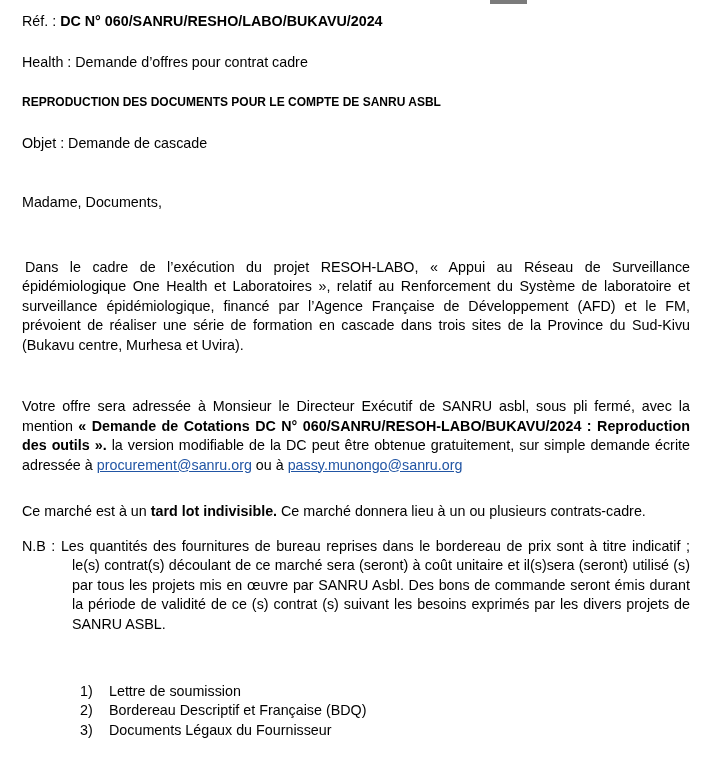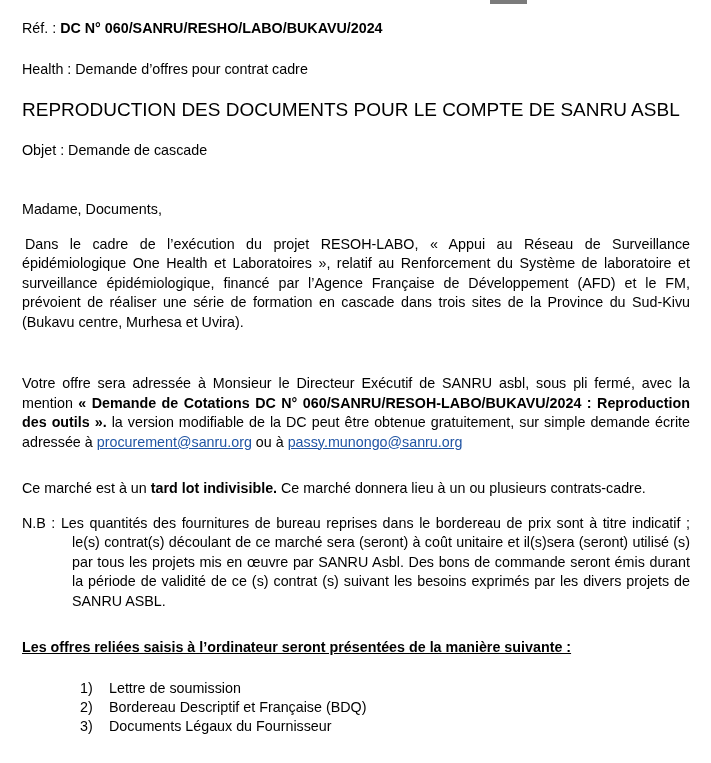--- a/index.html
+++ b/index.html
@@ -14,21 +14,21 @@
     font-family: "Liberation Sans", sans-serif;
     color: #000000;
     -webkit-font-smoothing: antialiased;
   }
 
   .page {
     position: relative;
     width: 711px;
     height: 619px;
     box-sizing: border-box;
-    padding: 15px 21px 0 22px;
+    padding: 8px 21px 0 22px;
     border-radius: 32px;
   }
 
   
   .top-artifact {
     position: absolute;
     top: 0;
     left: 490px;
     width: 37px;
     height: 4px;
@@ -51,22 +51,22 @@
   }
 
   .spacer-sm { height: 15px; }
   .spacer-md { height: 21px; }
   .spacer-lg { height: 27px; }
   .spacer-xl { height: 40px; }
 
   .bold { font-weight: bold; }
 
   .heading-bold {
-    font-weight: normal;
-    font-size: 19px;
+    font-weight: bold;
+    font-size: 12px;
     line-height: 19.5px;
   }
 
   .heading-underline {
     font-weight: bold;
     text-decoration: underline;
     font-size: 14.3px;
     line-height: 19.5px;
   }
 
@@ -98,21 +98,21 @@
     line-height: 19.3px;
     padding-left: 87px;
     position: relative;
   }
   ol.offers-list li .num {
     position: absolute;
     left: 58px;
     width: 24px;
   }
 
-  .dans-para { text-indent: 3px; }
+  .dans-para { text-indent: 3px; margin-top: 30px; }
 </style>
 </head>
 <body>
 
 <div class="page">
 
   <div class="top-artifact"></div>
 
   <div class="doc-body">
 
@@ -150,21 +150,20 @@
     <div class="spacer-lg"></div>
 
     <p class="justified"><span>Ce marché est à un </span><span class="bold">tard lot indivisible.</span><span> Ce marché donnera lieu à un ou plusieurs contrats-cadre.</span></p>
 
     <div class="spacer-sm"></div>
 
     <p class="nb-block"><span class="nb-lead">N.B : </span><span>Les quantités des fournitures de bureau reprises dans le bordereau de prix sont à titre indicatif ; le(s) contrat(s) découlant de ce marché sera (seront) à coût unitaire et il(s)sera (seront) utilisé (s) par tous les projets mis en œuvre par SANRU Asbl. Des bons de commande seront émis durant la période de validité de ce (s) contrat (s) suivant les besoins exprimés par les divers projets de SANRU ASBL.</span></p>
 
     <div class="spacer-lg"></div>
 
-    <p class="heading-underline">Les offres reliées saisis à l’ordinateur seront présentées de la manière suivante :</p>
 
     <div class="spacer-md"></div>
 
     <ol class="offers-list">
       <li><span class="num">1)</span><span>Lettre de soumission</span></li>
       <li><span class="num">2)</span><span>Bordereau Descriptif et Française (BDQ)</span></li>
       <li><span class="num">3)</span><span>Documents Légaux du Fournisseur</span></li>
 
     </ol>
 

